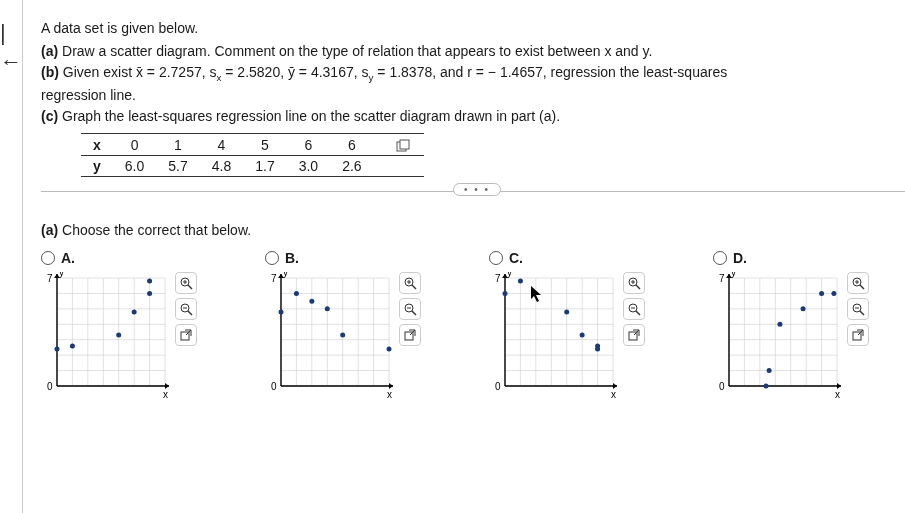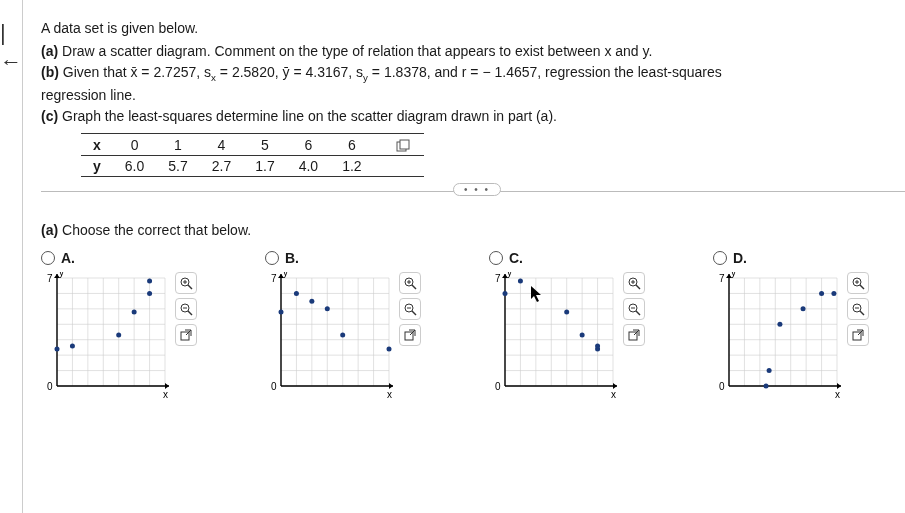--- a/index.html
+++ b/index.html
@@ -83,32 +83,32 @@
 <div class="content">
   <div class="q-text intro">A data set is given below.</div>
 
   <div class="q-text">
     <span class="bold">(a)</span>
     <span>Draw a scatter diagram. Comment on the type of relation that appears to exist between x and y.</span>
   </div>
 
   <div class="q-text">
     <span class="bold">(b)</span>
-    <span>Given that </span>
+    <span>Given exist </span>
     <span>x̄ = 2.7257</span>,
     <span>s<span class="sub">x</span> = 2.5820</span>,
     <span>ȳ = 4.3167</span>,
     <span>s<span class="sub">y</span> = 1.8378</span>, and
     <span>r = − 1.4657</span><span>, regression the least-squares</span>
   </div>
   <div class="q-text">regression line.</div>
 
   <div class="q-text">
     <span class="bold">(c)</span>
-    <span>Graph the least-squares determine line on the scatter diagram drawn in part (a).</span>
+    <span>Graph the least-squares regression line on the scatter diagram drawn in part (a).</span>
   </div>
 
   <table class="data-table">
     <tbody>
         <tr class="top">
       <th class="var">x</th>
       <td>0</td>
       <td>1</td>
       <td>4</td>
       <td>5</td>
@@ -120,24 +120,24 @@
                 <rect x="1" y="3" width="9" height="9" fill="none" stroke="#555"></rect>
                 <rect x="4" y="1" width="9" height="9" fill="#fff" stroke="#555"></rect>
               </svg>
         </span>
       </td>
     </tr>
     <tr class="bot">
       <th class="var">y</th>
       <td>6.0</td>
       <td>5.7</td>
-      <td>2.7</td>
+      <td>4.8</td>
       <td>1.7</td>
-      <td>4.0</td>
-      <td>1.2</td>
+      <td>3.0</td>
+      <td>2.6</td>
       <td></td>
     </tr>
   </tbody>
     </table>
 
   <hr class="big">
   <div class="dots-wrap">
     <div class="dots">• • •</div>
   </div>
 

